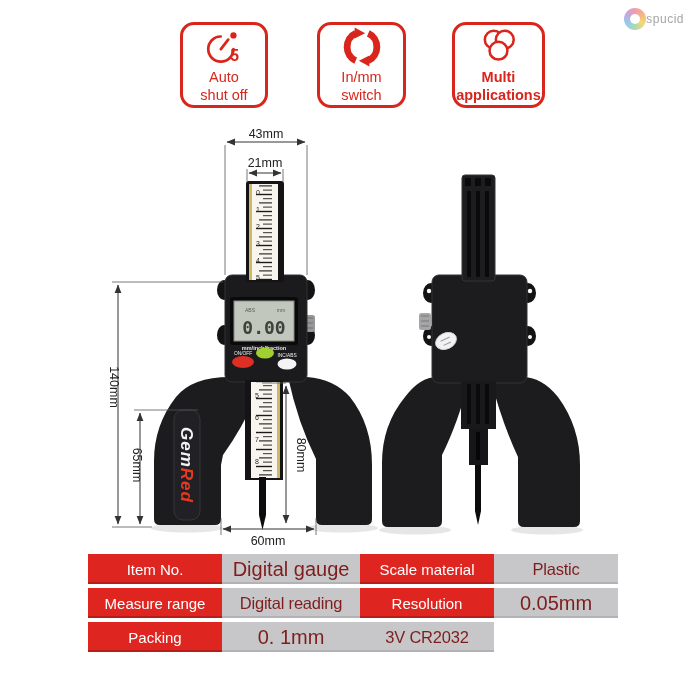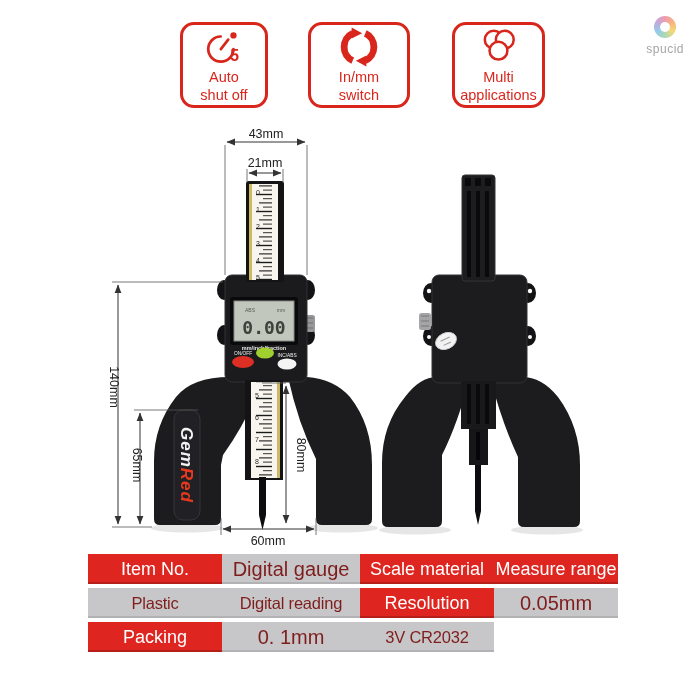--- a/index.html
+++ b/index.html
@@ -2,39 +2,39 @@
 <html><head>
 <meta charset="utf-8">
 <style>
   * { margin:0; padding:0; box-sizing:border-box; }
   html,body { background:#ffffff; }
   #canvas {
     position:relative; width:700px; height:700px; overflow:hidden;
     background:#ffffff; font-family:"Liberation Sans", sans-serif;
   }
   
-  .watermark { position:absolute; top:16px; right:16px; display:flex; flex-direction:column; align-items:center; }
+  .watermark { position:absolute; top:8px; right:16px; display:flex; flex-direction:row; }
   .wm-circle { width:22px; height:22px; border-radius:50%; position:relative;
     background:conic-gradient(#ef8aa0,#f5a96b,#f3d35e,#9ed3a8,#82c4e6,#b79bd8,#ef8aa0); opacity:.85; }
   .wm-circle::after { content:""; position:absolute; inset:6px; background:#fff; border-radius:50%; }
   .wm-text { margin-top:4px; font-size:12px; color:#a5a5a8; letter-spacing:.5px; }
   
   .badge { position:absolute; top:22px; height:86px; border:3px solid #d9261c; border-radius:14px;
     display:flex; flex-direction:column; align-items:center; justify-content:center; gap:1px;
     color:#d9261c; background:#fff; }
   .badge .cap { font-size:14.5px; line-height:1.18; text-align:center; }
   #badge-auto { left:180px; width:88px; }
-  #badge-inmm { left:308px; width:102px; }
-  #badge-multi { left:452px; width:93px; }
+  #badge-inmm { left:317px; width:89px; }
+  #badge-multi { left:452px; width:93px;font-weight:bold; }
   .badge svg { display:block; }
   
   .spec-table { position:absolute; left:88px; top:554px; display:grid;
     grid-template-columns:134px 138px 134px 124px; grid-auto-rows:30px; row-gap:4px; }
   .cell { display:flex; align-items:center; justify-content:center; white-space:nowrap; }
-  .cell.red { background:#df251f; color:#ffffff; font-size:18px; box-shadow:inset 0 -2px 0 rgba(0,0,0,.18); }
+  .cell.red { background:#df251f; color:#ffffff; font-size:15px; box-shadow:inset 0 -2px 0 rgba(0,0,0,.18); }
   .cell.gray { background:#c7c7c9; color:#7f1d1d; font-size:20px; box-shadow:inset 0 -2px 0 rgba(0,0,0,.10); }
   .cell.gray.small { font-size:16.5px; letter-spacing:-.2px; }
   
   #figure { position:absolute; left:90px; top:125px; width:530px; height:430px; }
   .dimtext { font-size:12.5px; fill:#222; font-family:"Liberation Sans", sans-serif; }
 </style>
 </head>
 <body>
 <div id="canvas">
 
@@ -269,23 +269,23 @@
       <text class="dimtext" x="178" y="420" text-anchor="middle">60mm</text>
     </g>
   </g>
 </svg>
 </div>
 
 <div class="spec-table">
   <div class="cell red">Item No.</div>
   <div class="cell gray">Digital gauge</div>
   <div class="cell red">Scale material</div>
+  <div class="cell gray small">Plastic</div>
+
   <div class="cell red">Measure range</div>
-
-  <div class="cell gray small">Plastic</div>
   <div class="cell gray small">Digital reading</div>
 
   <div class="cell red">Resolution</div>
   <div class="cell gray">0.05mm</div>
   <div class="cell red">Packing</div>
 
   <div class="cell gray">0. 1mm</div>
   <div class="cell gray small">3V CR2032</div>
 </div>
 

